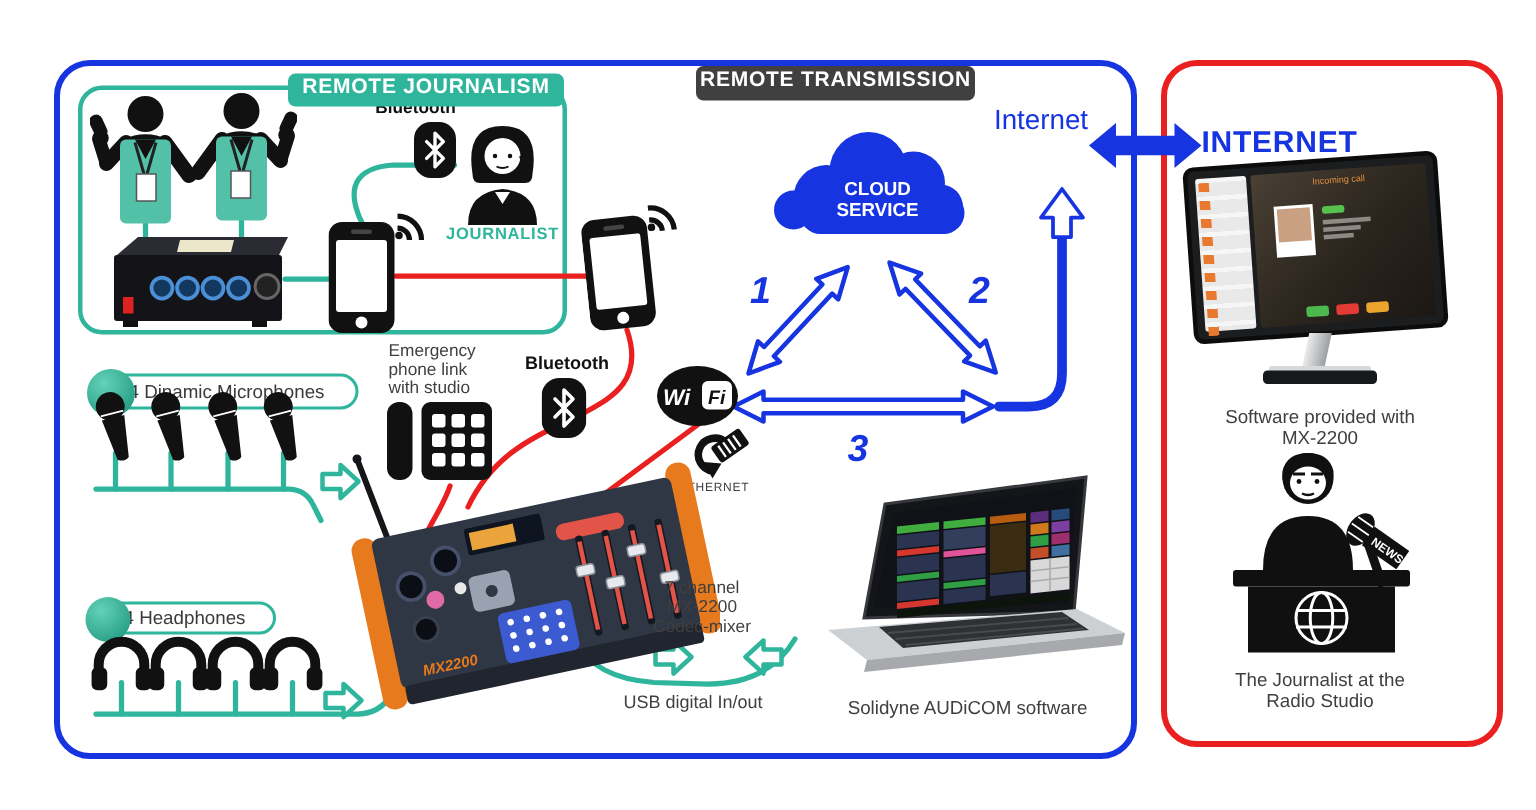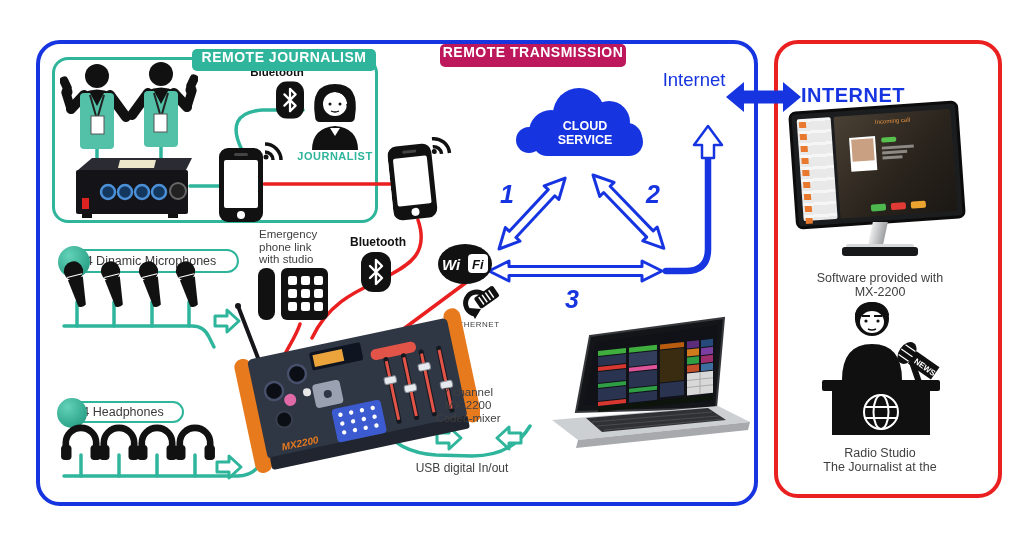--- a/index.html
+++ b/index.html
@@ -137,21 +137,21 @@
 
     <path d="M666 271 H686 Q708 271 708 249 V158" stroke="#1634E0" stroke-width="6.5" fill="none" stroke-linecap="round"></path>
     <path d="M708 126 L722 145 H714 V158 H702 V145 H694 Z" fill="#fff" stroke="#1634E0" stroke-width="2.5" stroke-linejoin="round"></path>
 
     <path d="M726 97 L744 82 V90.5 H783 V82 L801 97 L783 112 V103.5 H744 V112 Z" fill="#1634E0"></path>
   </svg>
 
   <div class="abs pill z3" style="left:192px;top:49px;width:184px;height:22px;background:#2EB59B;">
     <span>REMOTE JOURNALISM</span>
     </div>
-  <div class="abs pill z3" style="left:440px;top:44px;width:186px;height:23px;background:#be185d;">
+  <div class="abs pill z3" style="left:464px;top:44px;width:186px;height:23px;background:#404040;">
     <span>REMOTE TRANSMISSION</span>
     </div>
 
   <svg class="abs z2" style="left:60px;top:62px" width="74" height="92">
     <use href="#sym-reporter"></use>
     </svg>
   <svg class="abs z2" style="left:124px;top:60px;transform:scaleX(-1)" width="74" height="92">
       <use href="#sym-reporter"></use>
     </svg>
 
@@ -360,20 +360,21 @@
         <rect x="189" y="86" width="12" height="7" fill="#3f6ea0"></rect>
       <rect x="175" y="94" width="26" height="22" fill="#d8d8d8"></rect>
       <path d="M175 101 H201 M175 108 H201 M188 94 V116" stroke="#aaa" stroke-width="1"></path>
       <rect x="86" y="118" width="115" height="5" fill="#0c140c"></rect>
     </g>
     <polygon points="40,122 206,108 238,124 66,142" fill="#cdd0d3"></polygon>
     <polygon points="74,120 196,110 214,122 90,134" fill="#303134"></polygon>
     <path d="M80 124 L200 114 M85 128 L206 118 M92 132 L210 121" stroke="#4a4b4e" stroke-width="1.2"></path>
     <polygon points="66,142 238,124 236,132 64,150" fill="#a7a9ad"></polygon>
   </svg>
+  <div class="abs cap z2" style="left:556px;top:465px;width:178px;font-size:12.5px;">Solidyne AUDiCOM software</div>
 
   <svg class="abs z2" style="left:513px;top:82px" width="140" height="84">
     <g fill="#1634E0">
       <circle cx="16" cy="58" r="13"></circle>
       <circle cx="38" cy="50" r="22"></circle>
       <circle cx="66" cy="32" r="26"></circle>
       <circle cx="96" cy="40" r="21"></circle>
       <circle cx="114" cy="56" r="15"></circle>
       <rect x="20" y="46" width="110" height="28" rx="14"></rect>
     </g>
@@ -442,17 +443,17 @@
       <ellipse cx="109" cy="61" rx="8" ry="12" fill="#101010"></ellipse>
       <path d="M103 55 H115 M102 61 H116 M103 67 H115" stroke="#fff" stroke-width="1.2"></path>
     </g>
     <g transform="rotate(35 126 73)">
       <rect x="112" y="66" width="28" height="15" fill="#101010"></rect>
       <text x="116" y="77" font-size="8" font-weight="bold" fill="#fff">NEWS</text>
     </g>
   </svg>
 
   <div class="abs cap z2" style="left:798px;top:446px;width:164px;font-size:12.5px;line-height:14px;">
+    <div>The Journalist at the</div>
     <div>Radio Studio</div>
-    <div>The Journalist at the</div>
   </div>
 
 </div>
 
 </body></html>

